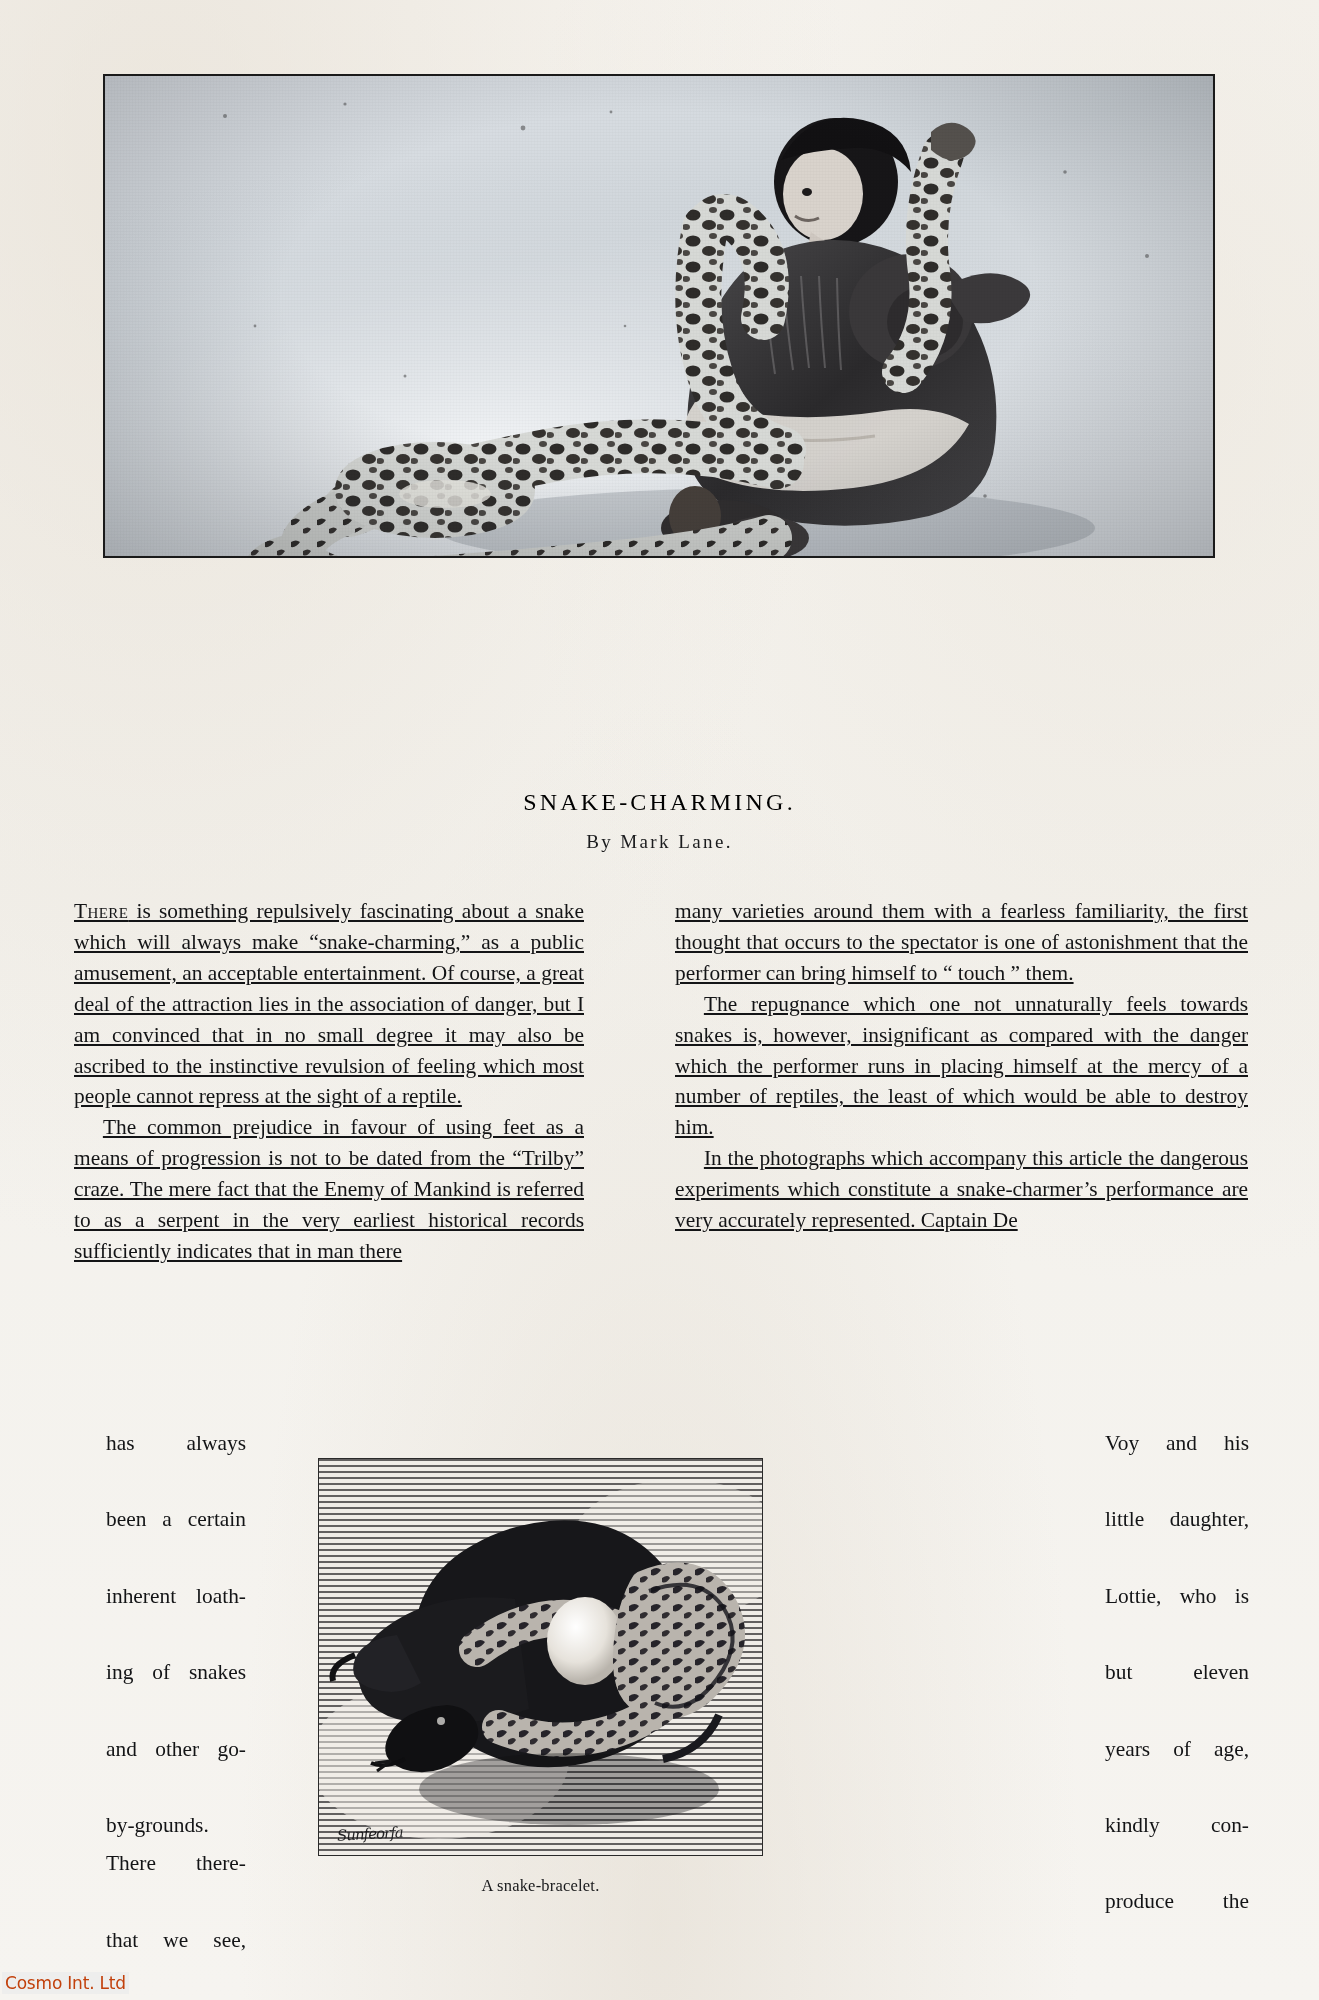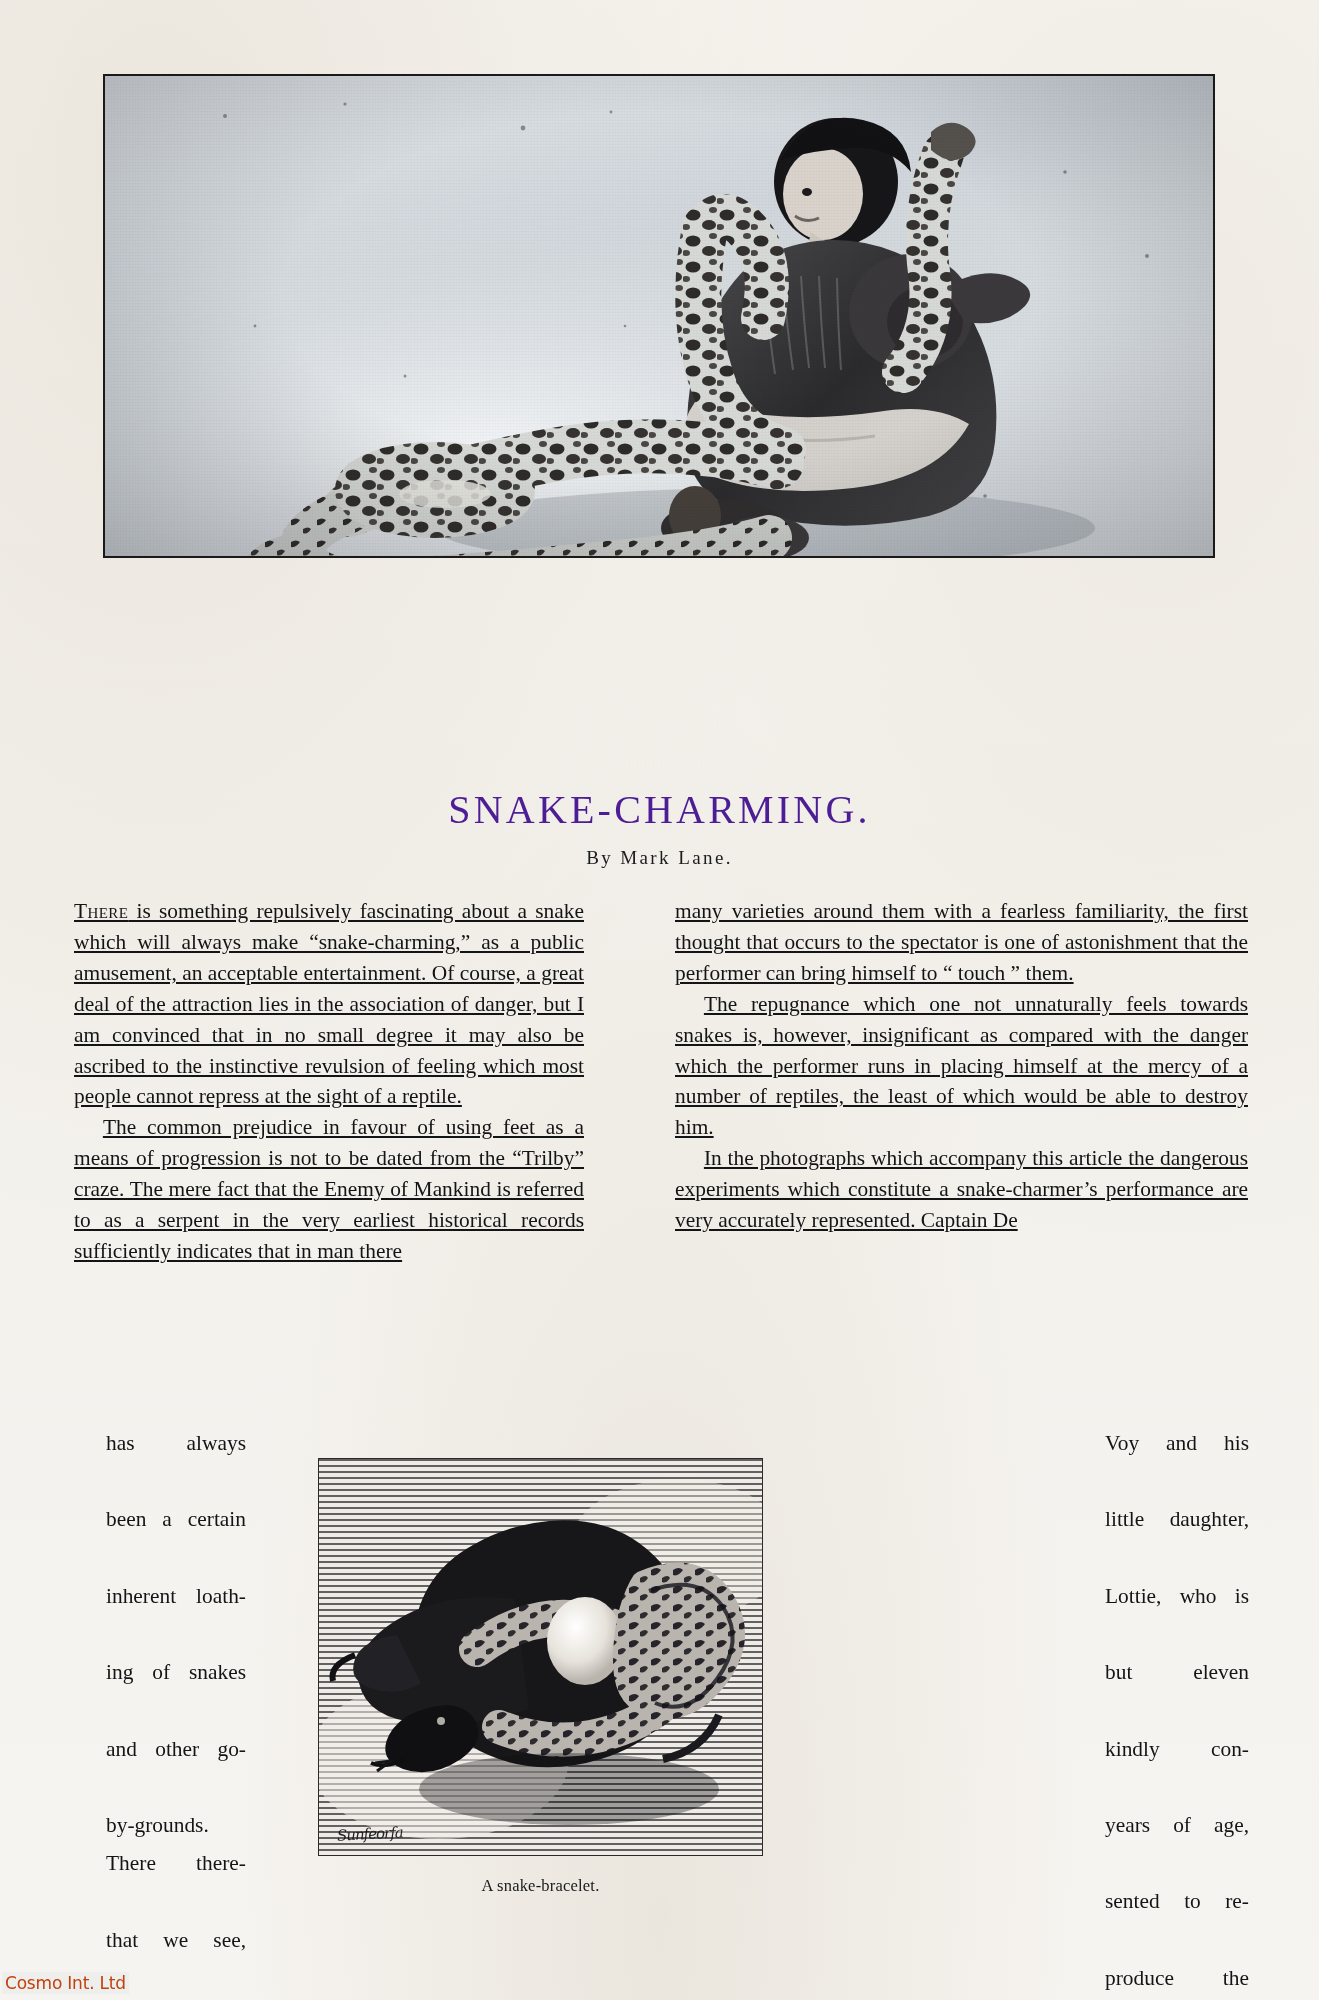--- a/index.html
+++ b/index.html
@@ -72,23 +72,23 @@
   
   .title-block {
     position: absolute;
     left: 0;
     right: 0;
     top: 790px;
     text-align: center;
   }
   .article-title {
     font-family: "Liberation Serif", "DejaVu Serif", serif;
-    font-size: 40px;
+    font-size: 24px;
     letter-spacing: 3.2px;
-    color: #4c1d95;
+    color: #000000;
     font-weight: 400;
     margin: 0;
     line-height: 1;
   }
   .byline {
     margin-top: 18px;
     font-family: Liberation Serif, serif;
     font-size: 19px;
     letter-spacing: 2.4px;
     color: #1b1c1e;
@@ -363,23 +363,22 @@
       <span class="line">that we see,</span>
       <span class="line">in public ex-</span>
 
     </div>
 
     <div class="col-right-narrow">
       <span class="line">Voy and his</span>
       <span class="line">little daughter,</span>
       <span class="line">Lottie, who is</span>
       <span class="line">but eleven</span>
+      <span class="line">years of age,</span>
       <span class="line">kindly con-</span>
-      <span class="line">years of age,</span>
-      <span class="line">sented to re-</span>
       <span class="line">produce the</span>
 
     </div>
 
     <div class="engraving">
       <svg class="engraving-shape" viewBox="0 0 443 396" preserveAspectRatio="none" width="100%" height="100%">
         <defs>
           <pattern id="hatch" width="6" height="6" patternUnits="userSpaceOnUse">
             <rect width="6" height="6" fill="#efece7"></rect>
             <rect width="6" height="2" y="0" fill="#2b2a2c" opacity=".72"></rect>

